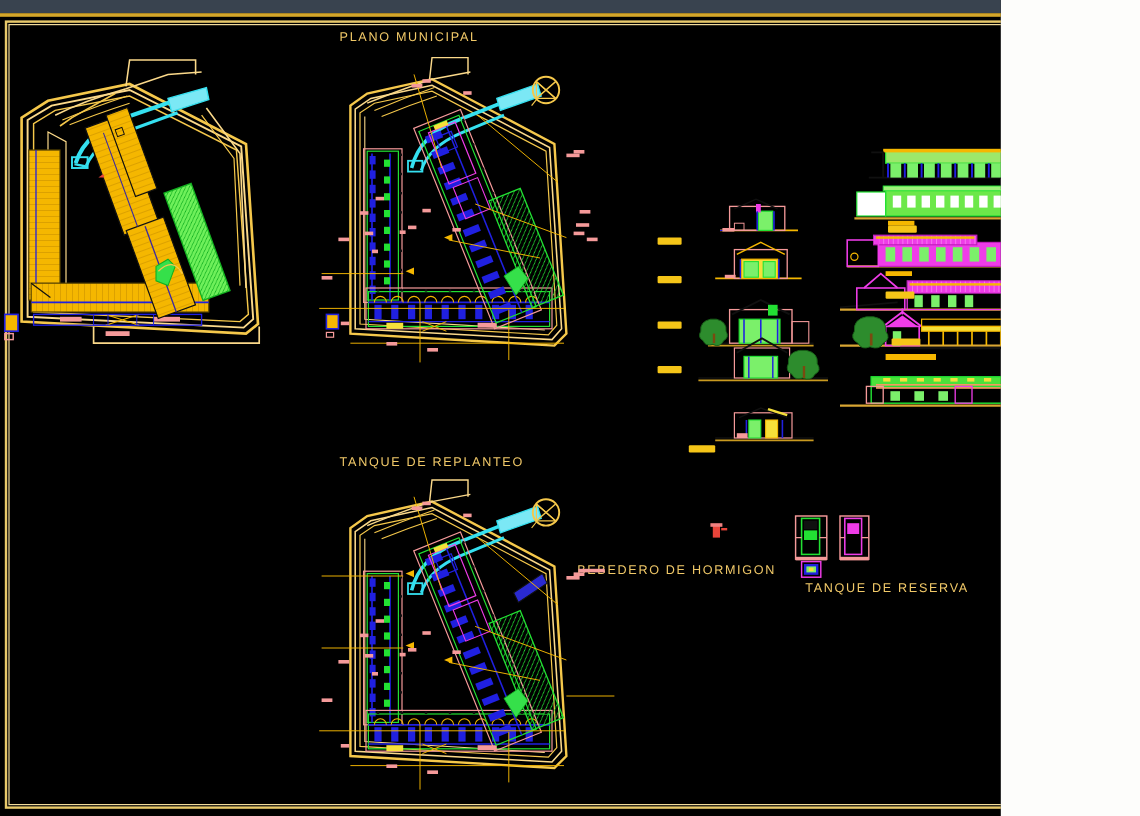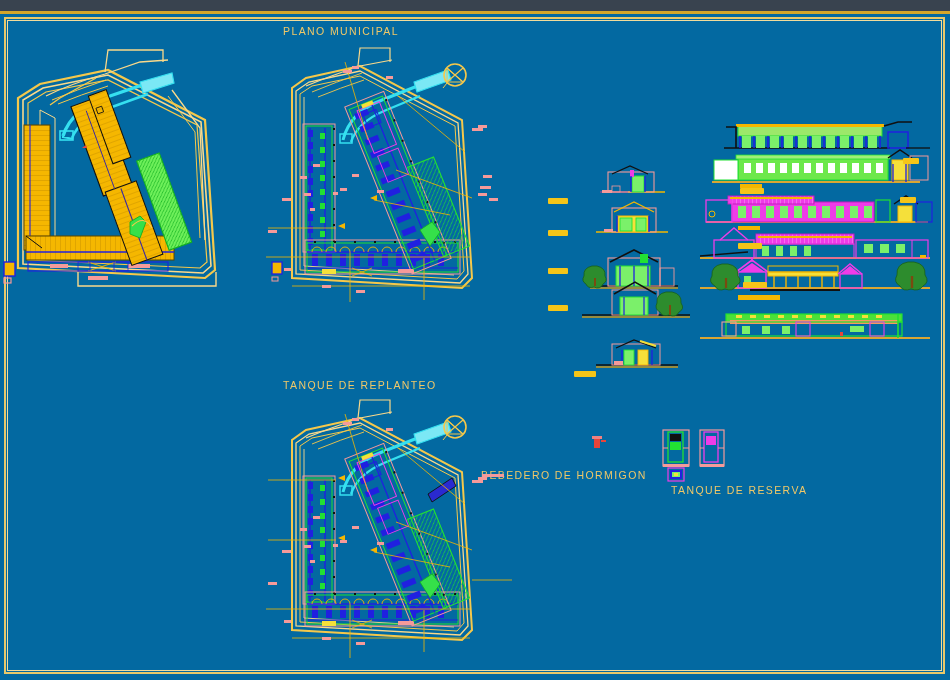--- a/index.html
+++ b/index.html
@@ -1,19 +1,19 @@
 <!DOCTYPE html>
 <html><head>
 <meta charset="utf-8">
 <title>CAD Drawing Sheet</title>
 <style>
   html,body{margin:0;padding:0;background:#fdfdfb;}
   body{width:950px;height:680px;overflow:hidden;
        font-family:"Liberation Sans","DejaVu Sans",sans-serif;}
-  #sheet{position:relative;width:950px;height:680px;background:#0369a1;overflow:hidden;}
+  #sheet{position:relative;width:834px;height:680px;background:#000000;overflow:hidden;}
 
   
   .topbar{position:absolute;left:0;top:0;width:950px;height:11px;background:#39434f;}
   .topbar-gold{position:absolute;left:0;top:11px;width:950px;height:3px;background:#d4a62a;}
 
   
   .frame-outer{position:absolute;left:4px;top:17px;width:941px;height:657px;
                border:2px solid #e8c96a;box-sizing:border-box;}
   .frame-inner{position:absolute;left:7px;top:20px;width:935px;height:651px;
                border:1px solid #f2dc9a;box-sizing:border-box;}

